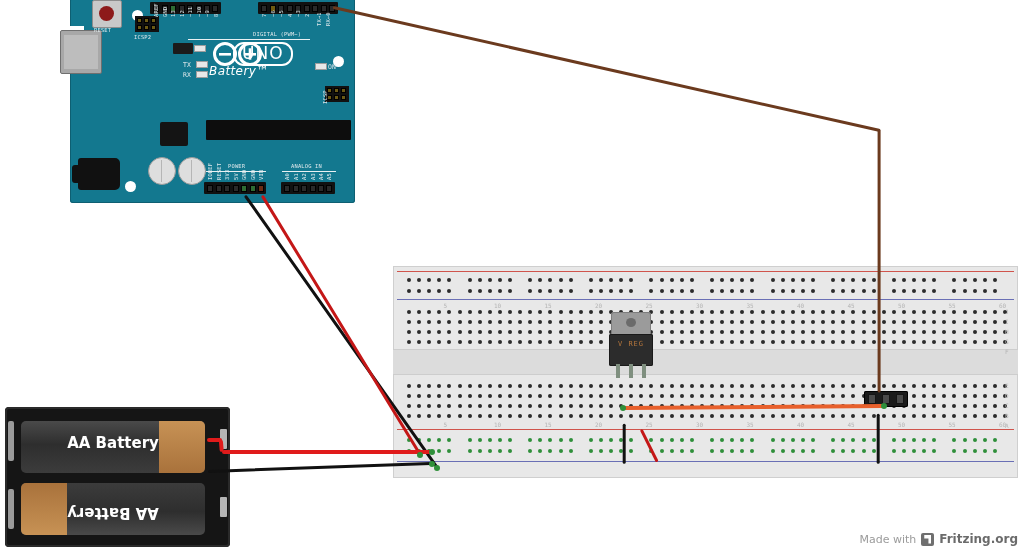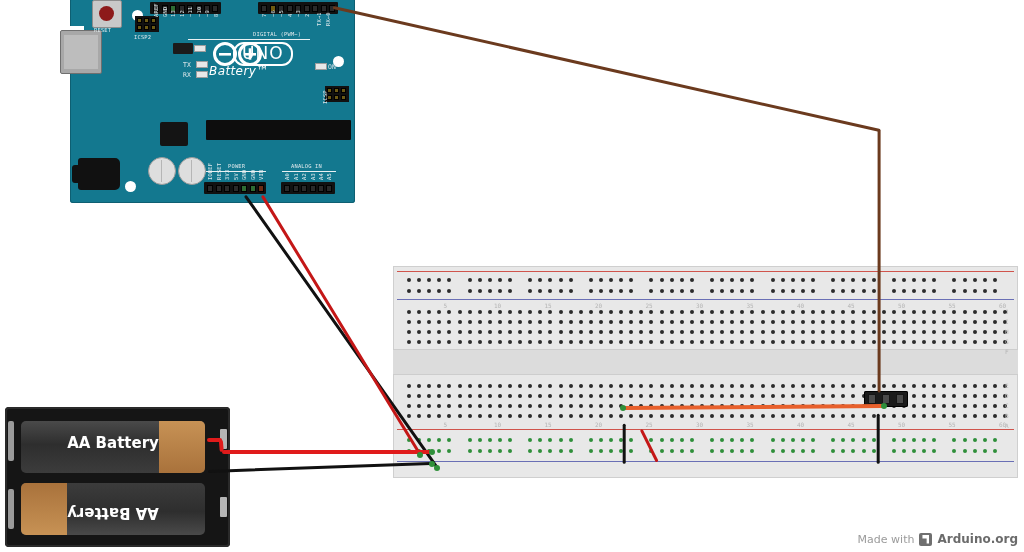--- a/index.html
+++ b/index.html
@@ -979,20 +979,29 @@
         <div class="collet" style="left: 612px; top: 72px;">G</div>
         <div class="collet" style="left: 612px; top: 82px;">F</div>
         <div class="collet" style="left: 612px; top: 116px;">E</div>
         <div class="collet" style="left: 612px; top: 126px;">D</div>
         <div class="collet" style="left: 612px; top: 136px;">C</div>
         <div class="collet" style="left: 612px; top: 146px;">B</div>
         <div class="collet" style="left: 612px; top: 156px;">A</div>
       </div>
   </div>
 
+  <div class="vreg">
+    <div class="vreg-tab"></div>
+    <div class="vreg-body">
+      <div class="vreg-text" style="top:6px;">V REG</div>
+    </div>
+    <div class="vleg" style="left:7px;"></div>
+    <div class="vleg" style="left:20px;"></div>
+    <div class="vleg" style="left:33px;"></div>
+  </div>
 
   <div class="hdr3">
     <div class="s" style="left:4px;"></div>
     <div class="s" style="left:18px;"></div>
     <div class="s" style="left:32px;"></div>
   </div>
 
   <div class="batt">
     <div class="spring" style="left:3px;top:14px;"></div>
     <div class="spring" style="left:3px;top:82px;"></div>
@@ -1028,15 +1037,15 @@
       <div class="wep" style="left: 417px; top: 452px; background: rgb(47, 143, 58);"></div>
       <div class="wep" style="left: 429px; top: 449px; background: rgb(47, 143, 58);"></div>
       <div class="wep" style="left: 429px; top: 461px; background: rgb(47, 143, 58);"></div>
       <div class="wep" style="left: 620px; top: 405px; background: rgb(47, 143, 58);"></div>
       <div class="wep" style="left: 881px; top: 403px; background: rgb(47, 143, 58);"></div>
     </div>
 
   <div class="watermark">
     <span class="wm-made">Made with</span>
     <span class="wm-icon"></span>
-    <span class="wm-name">Arduino.org</span>
+    <span class="wm-name">Fritzing.org</span>
   </div>
 </div>
 
 </body></html>

